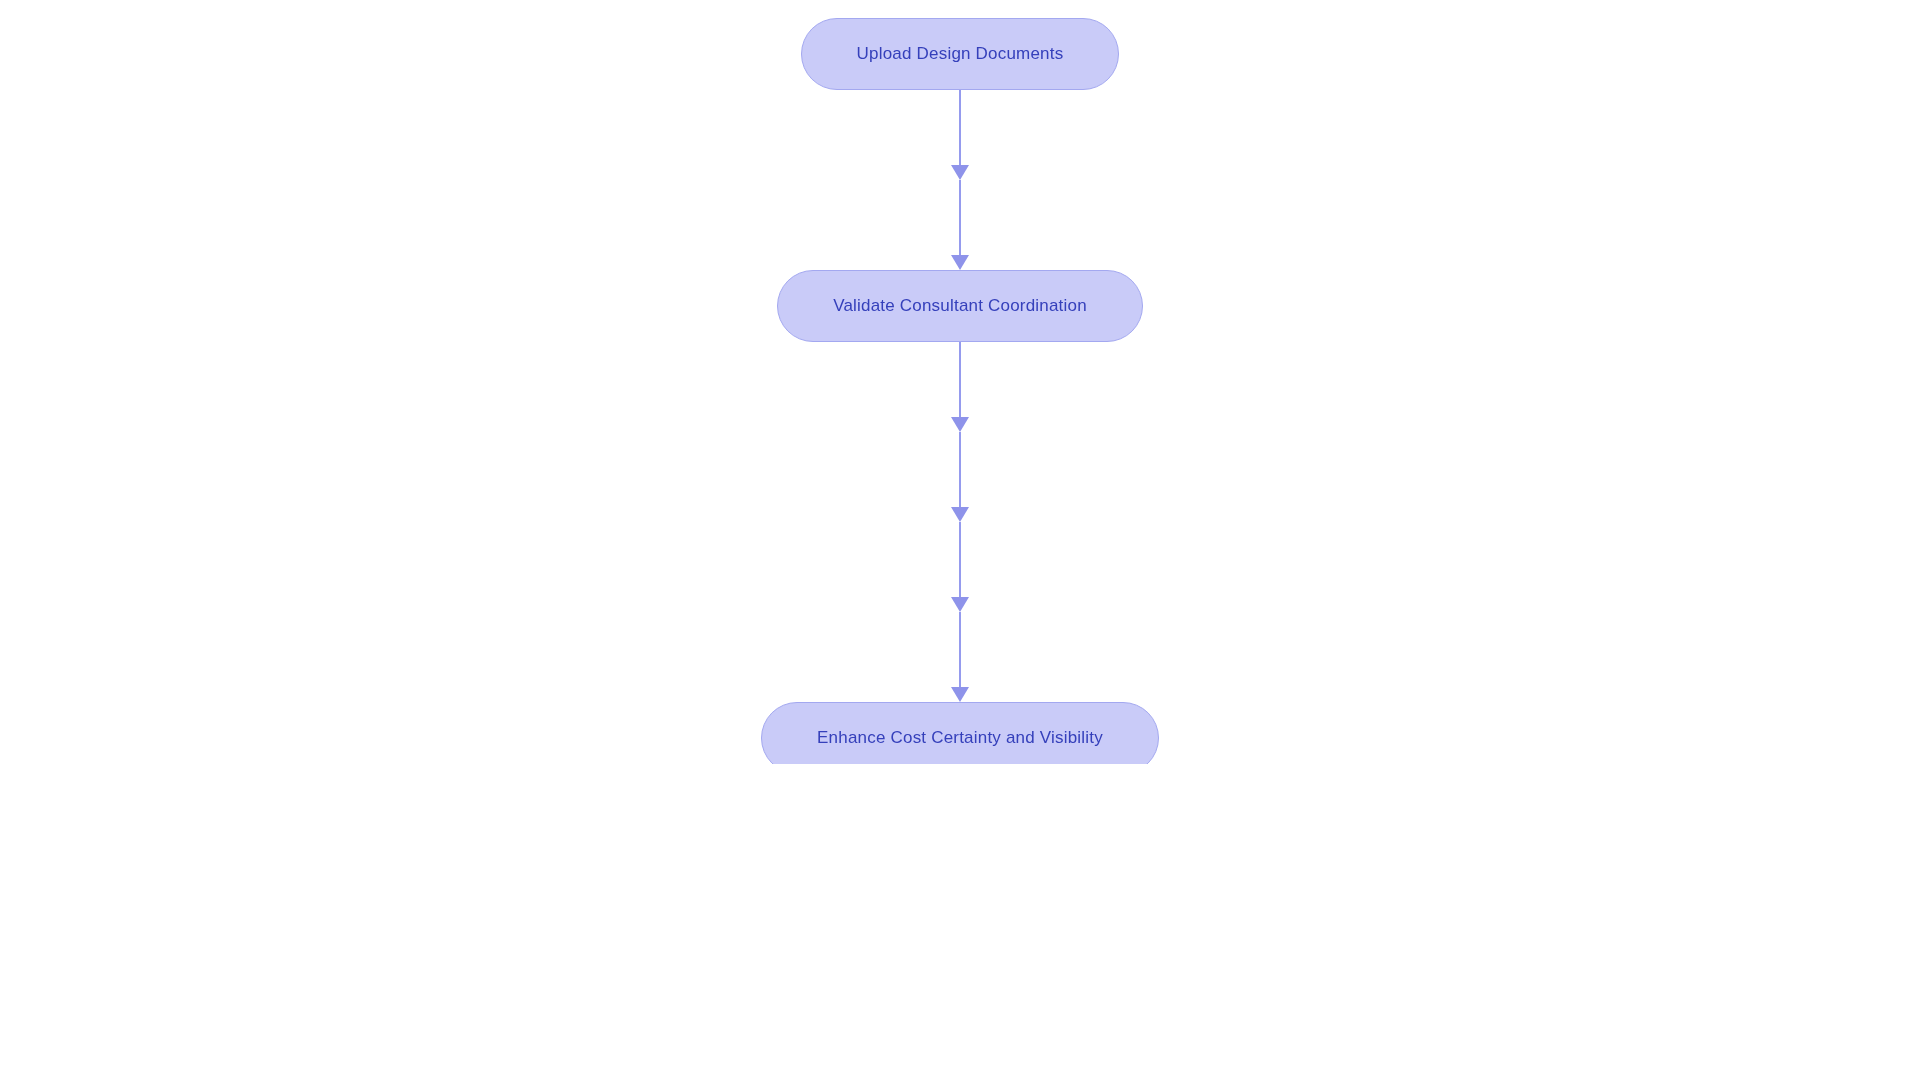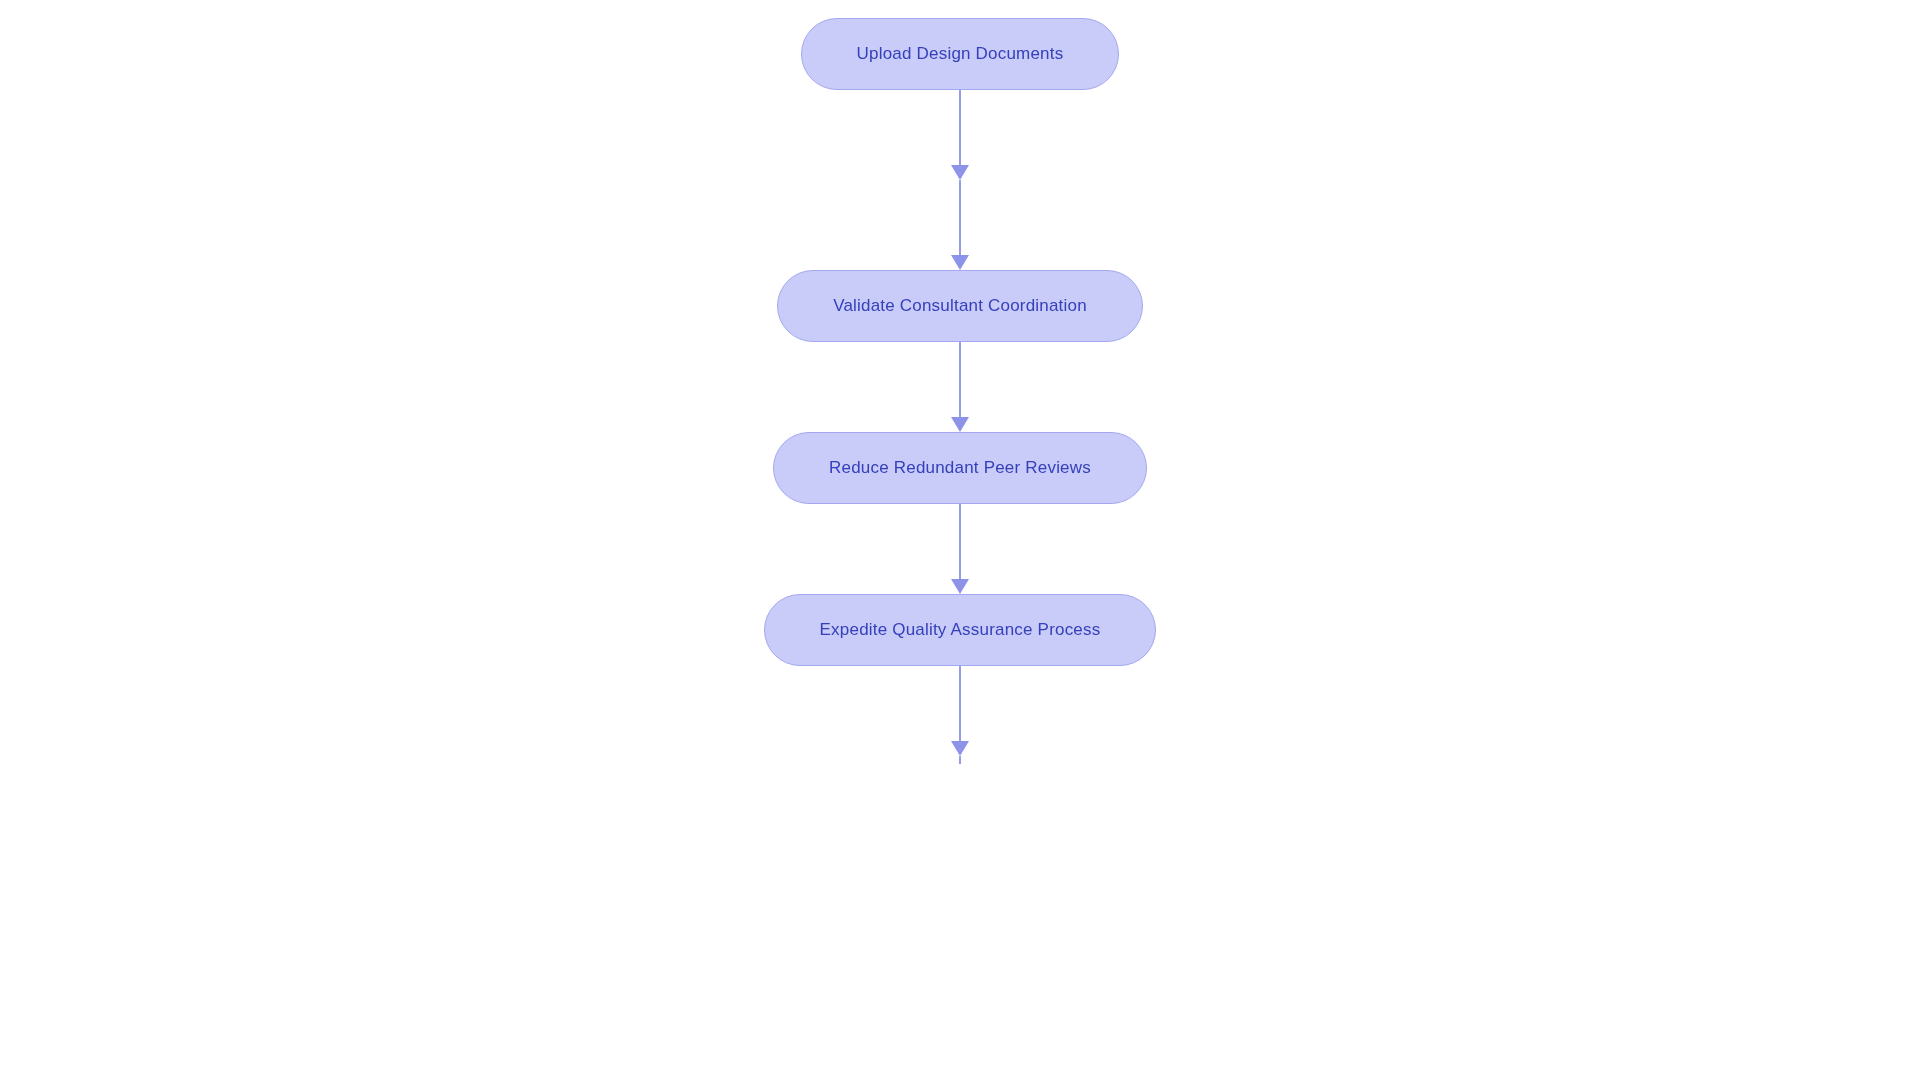--- a/index.html
+++ b/index.html
@@ -88,39 +88,36 @@
 
     <div class="flow-node">
       <span>Validate Consultant Coordination</span>
     </div>
 
     <div class="flow-arrow">
       <div class="connector-line"></div>
       <div class="arrowhead"></div>
     </div>
 
-    <div class="flow-node">
-      <span>Reduce Redundant Peer Reviews</span>
-    </div>
-
-    <div class="flow-arrow">
-      <div class="connector-line"></div>
-      <div class="arrowhead"></div>
-    </div>
-
-    <div class="flow-node">
-      <span>Expedite Quality Assurance Process</span>
-    </div>
 
     <div class="flow-arrow">
       <div class="connector-line"></div>
       <div class="arrowhead"></div>
     </div>
 
 
     <div class="flow-arrow">
       <div class="connector-line"></div>
       <div class="arrowhead"></div>
     </div>
 
 
+    <div class="flow-arrow">
+      <div class="connector-line"></div>
+      <div class="arrowhead"></div>
+    </div>
+
+    <div class="flow-node">
+      <span>Enhance Cost Certainty and Visibility</span>
+    </div>
+
   </div>
 </div>
 
 </body></html>

